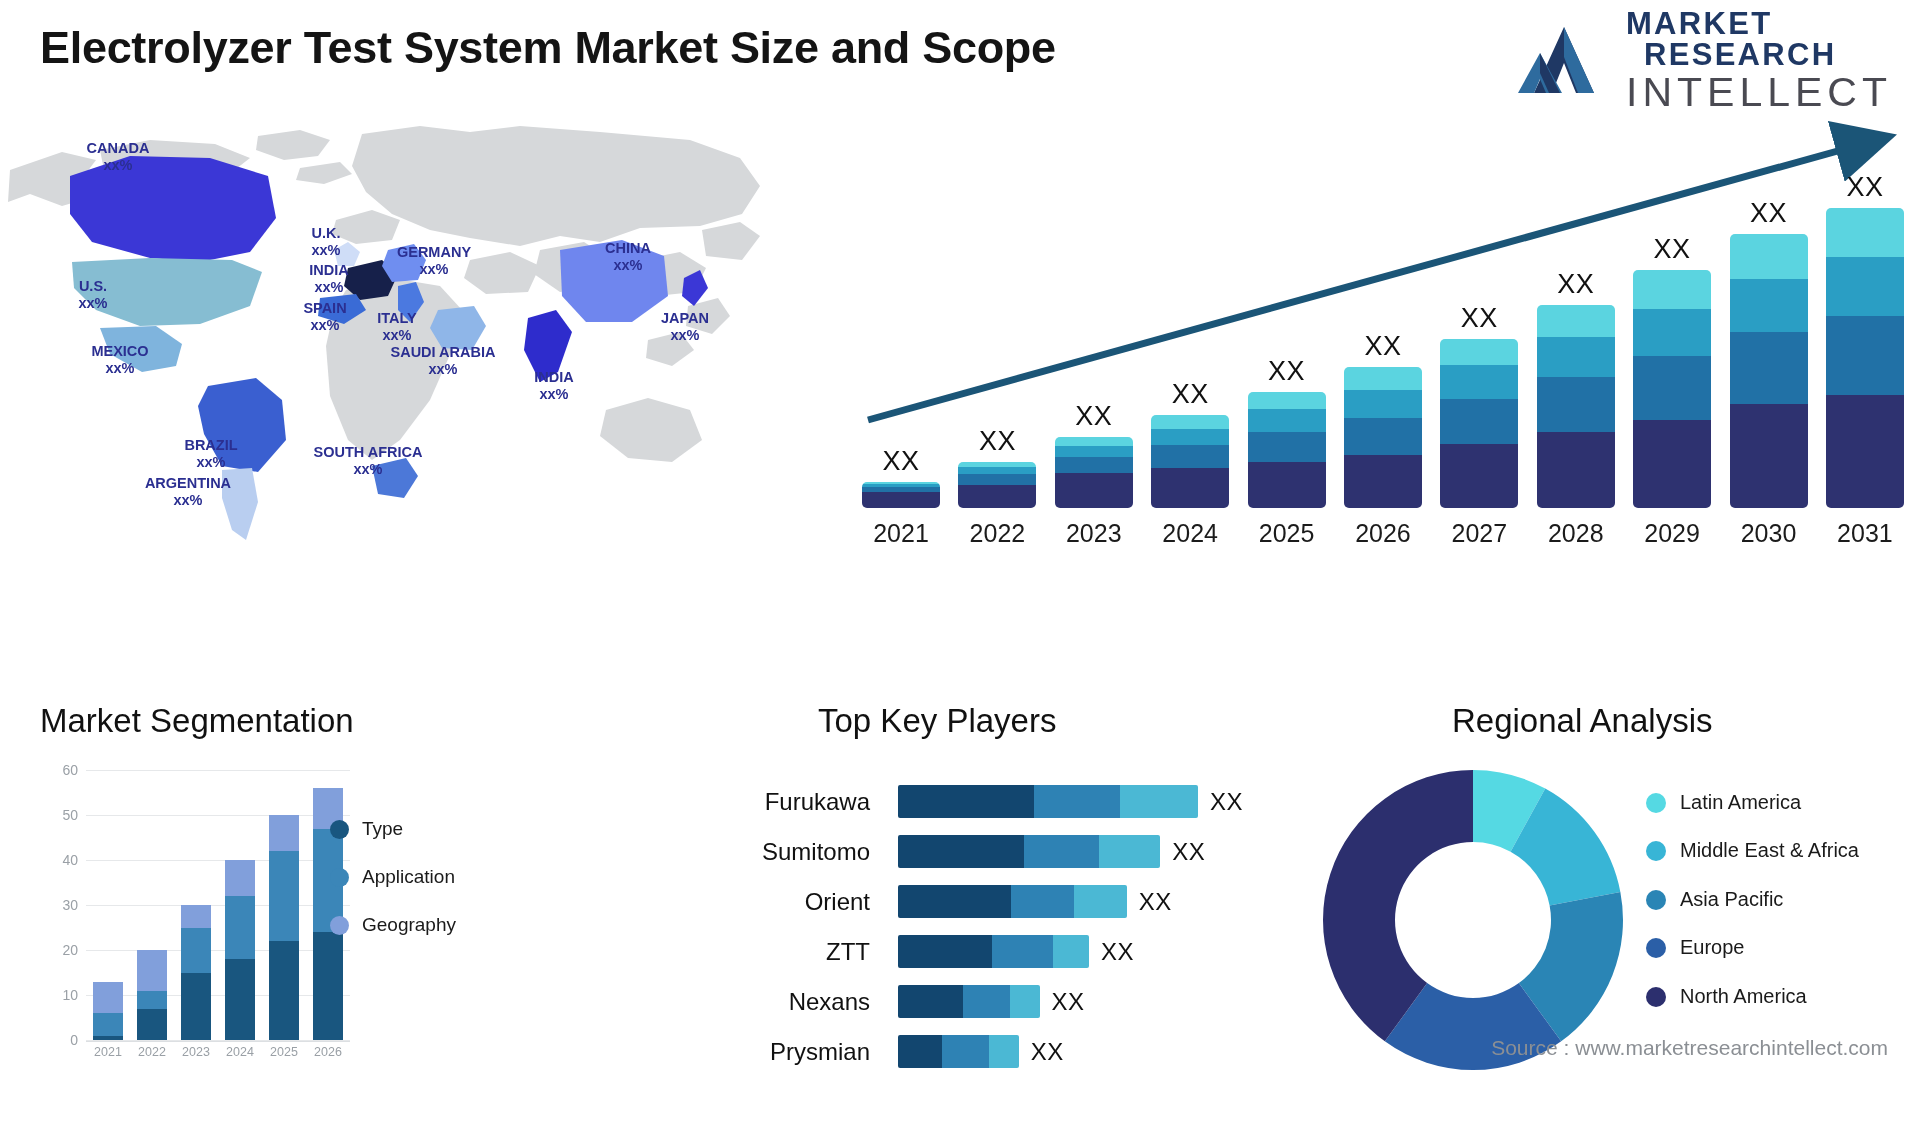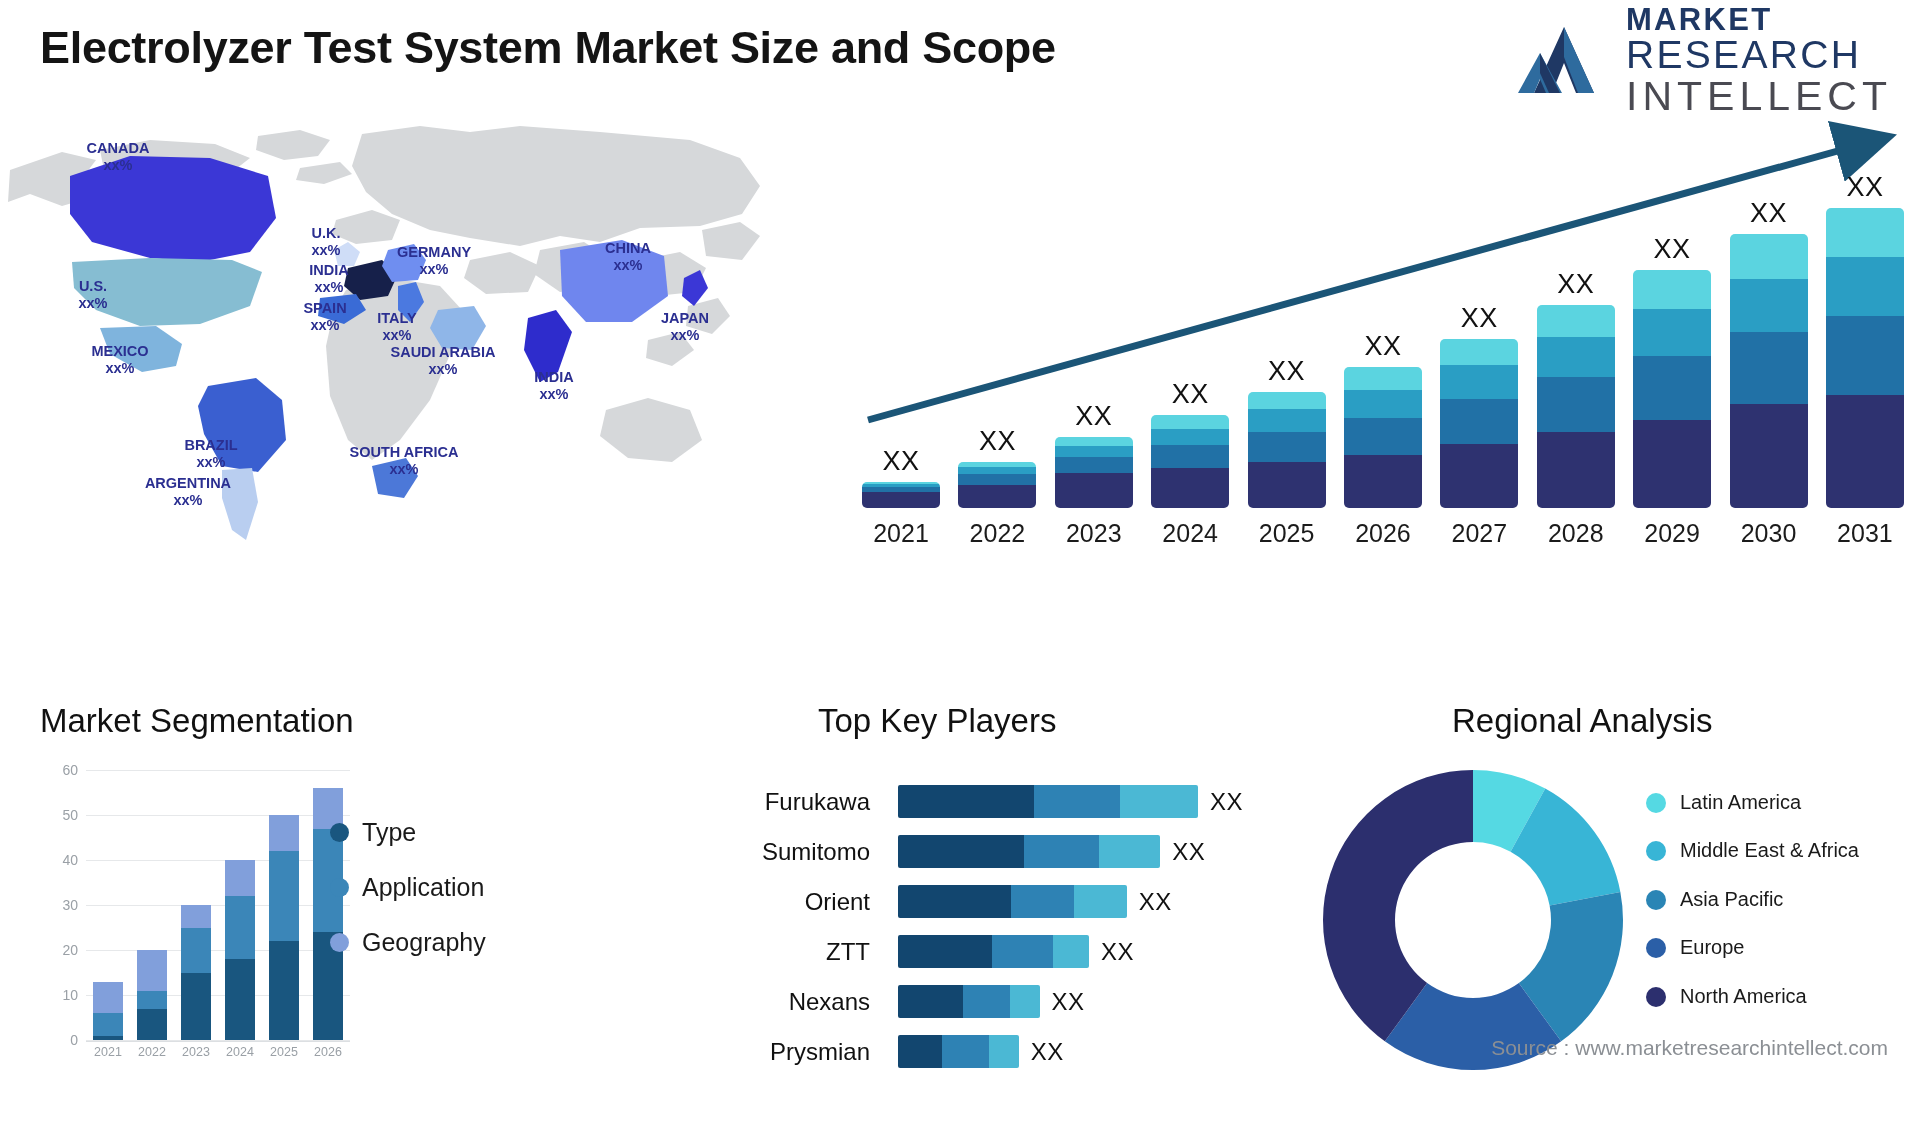--- a/index.html
+++ b/index.html
@@ -14,21 +14,21 @@
   
   #page-title {
     position: absolute; left: 40px; top: 22px;
     font-size: 45px; font-weight: 700; color: #141414;
     letter-spacing: -0.3px; white-space: nowrap;
   }
   #logo { position: absolute; right: 28px; top: 18px; height: 84px; display:flex; align-items:center; gap:14px; }
   #logo-mark { width: 96px; height: 74px; }
   #logo-text { display:flex; flex-direction:column; line-height:1.0; }
   .logo-l1 { font-size: 31px; font-weight: 800; color:#1f3864; letter-spacing: 2.3px; }
-  .logo-l2 { font-size: 39px; font-weight: 400; color:#1f3864; letter-spacing: 2.3px; }
+  .logo-l2 { font-size: 31px; font-weight: 700; color:#1f3864; letter-spacing: 2.3px; margin-left: 18px; }
   .logo-l3 { font-size: 41px; font-weight: 400; color:#4a4a52; letter-spacing: 5.0px; margin-top:2px;}
 
   
   #map-panel { position:absolute; left:0px; top:110px; width:820px; height:455px; }
   #map-svg { position:absolute; left:0; top:0; }
   .map-label {
     position:absolute; color:#2b2f91; font-size:14.5px; font-weight:700;
     line-height:1.18; text-align:center; white-space:nowrap;
     transform: translateX(-50%);
   }
@@ -64,21 +64,21 @@
   .grid-lbl { position:absolute; right:calc(100% + 8px); font-size:14px; color:#9aa0a6; transform:translateY(-50%); }
   #seg-bars { position:absolute; left:48px; top:10px; width:264px; height:270px; display:flex; align-items:flex-end; justify-content:space-around; }
   .sbar { width:30px; display:flex; flex-direction:column; justify-content:flex-end; }
   .sseg { width:100%; }
   #seg-axis { position:absolute; left:48px; top:281px; width:264px; height:1px; background:#dcdfe2; }
   #seg-years { position:absolute; left:48px; top:285px; width:264px; display:flex; justify-content:space-around; }
   .syear { width:30px; text-align:center; font-size:12.5px; color:#9aa0a6; }
   #seg-legend { position:absolute; left:330px; top:818px; display:flex; flex-direction:column; gap:26px; }
   .lg-row { display:flex; align-items:center; gap:13px; }
   .lg-dot { width:19px; height:19px; border-radius:50%; flex:0 0 auto; }
-  .lg-txt { font-size:25px; color:#1a1a1a; }
+  .lg-txt { font-size:19px; color:#1a1a1a; }
 
   
   #players-panel { position:absolute; left:650px; top:785px; width:620px; height:310px; }
   .prow { position:absolute; left:0; width:620px; height:33px; display:flex; align-items:center; }
   .pname { width:248px; text-align:right; padding-right:28px; font-size:24px; color:#111; }
   .pbar { height:33px; display:flex; border-radius:2px; overflow:hidden; }
   .pseg { height:100%; }
   .pval { font-size:24px; color:#111; margin-left:12px; letter-spacing:0.5px; }
 
   
@@ -189,21 +189,21 @@
           <div class="pct">xx%</div>
         </div>
         <div class="map-label" style="left: 397px; top: 200px;">
           <div>ITALY</div>
           <div class="pct">xx%</div>
         </div>
         <div class="map-label" style="left: 443px; top: 234px;">
           <div>SAUDI ARABIA</div>
           <div class="pct">xx%</div>
         </div>
-        <div class="map-label" style="left: 404px; top: 334px;">
+        <div class="map-label" style="left: 368px; top: 334px;">
           <div>SOUTH AFRICA</div>
           <div class="pct">xx%</div>
         </div>
         <div class="map-label" style="left: 554px; top: 259px;">
           <div>INDIA</div>
           <div class="pct">xx%</div>
         </div>
         <div class="map-label" style="left: 588px; top: 130px; margin-left: 40px;">
           <div>CHINA</div>
           <div class="pct">xx%</div>

